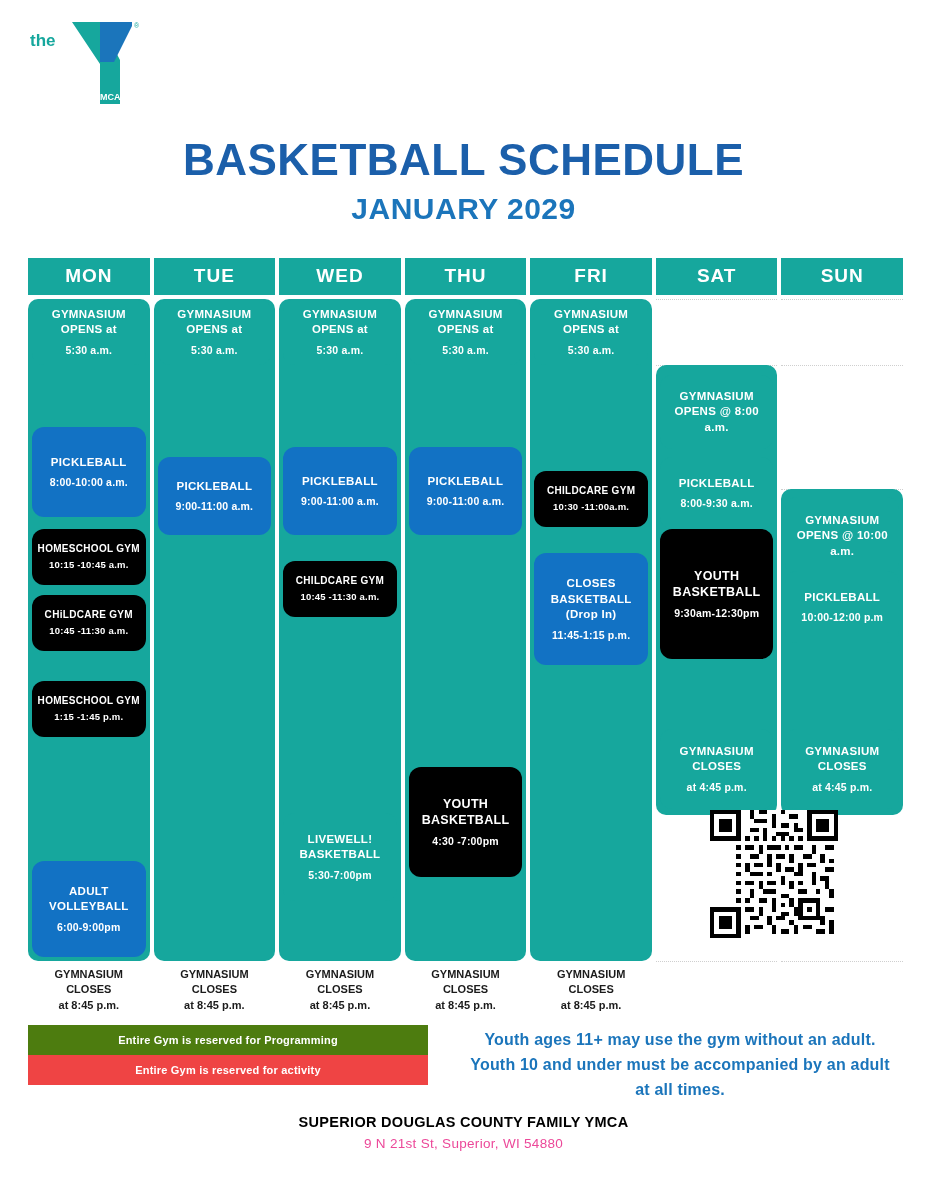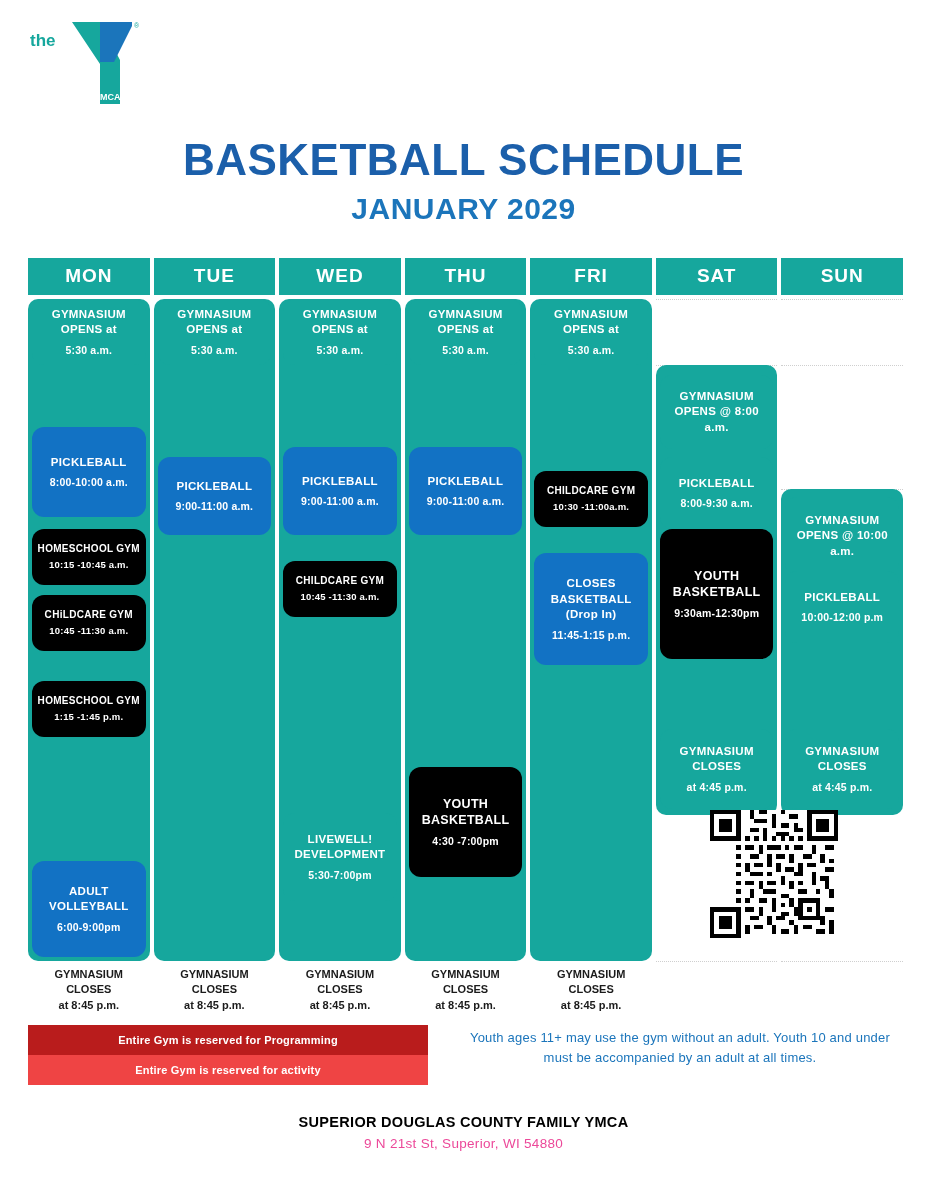--- a/index.html
+++ b/index.html
@@ -172,31 +172,31 @@
     width: 400px;
   }
   .legend-bar {
     text-align: center;
     color: #ffffff;
     font-size: 11px;
     font-weight: bold;
     padding: 9px 0;
     letter-spacing: 0.2px;
   }
-  .legend-bar.black { background: #b91c1c; }
+  .legend-bar.black { background: #4d7c0f; }
   .legend-bar.blue { background: #ef4444; }
 
   .notes {
     position: absolute;
     left: 470px;
     top: 1028px;
     width: 420px;
     text-align: center;
-    font-size: 13px;
-    font-weight: normal;
+    font-size: 16px;
+    font-weight: bold;
     color: #1b75bb;
     line-height: 1.55;
     letter-spacing: 0.2px;
   }
 
   .footer {
     position: absolute;
     left: 0;
     right: 0;
     top: 1112px;
@@ -314,21 +314,21 @@
         <div class="l1">PICKLEBALL</div>
         <div class="l2">9:00-11:00 a.m.</div>
       </div>
 
       <div class="block black small" style="top:262px;height:56px">
         <div class="l1">CHILDCARE GYM</div>
         <div class="l2">10:45 -11:30 a.m.</div>
       </div>
 
       <div class="block teal" style="top:514px;height:88px">
-        <div class="l1">LIVEWELL! DEVELOPMENT</div>
+        <div class="l1">LIVEWELL! BASKETBALL</div>
         <div class="l2">5:30-7:00pm</div>
       </div>
     </div>
 
     <div class="col">
       <div class="col-bg" style="top:0;height:662px"></div>
 
       <div class="block teal" style="top:0;height:66px">
         <div class="l1">GYMNASIUM OPENS at</div>
         <div class="l2">5:30 a.m.</div>

